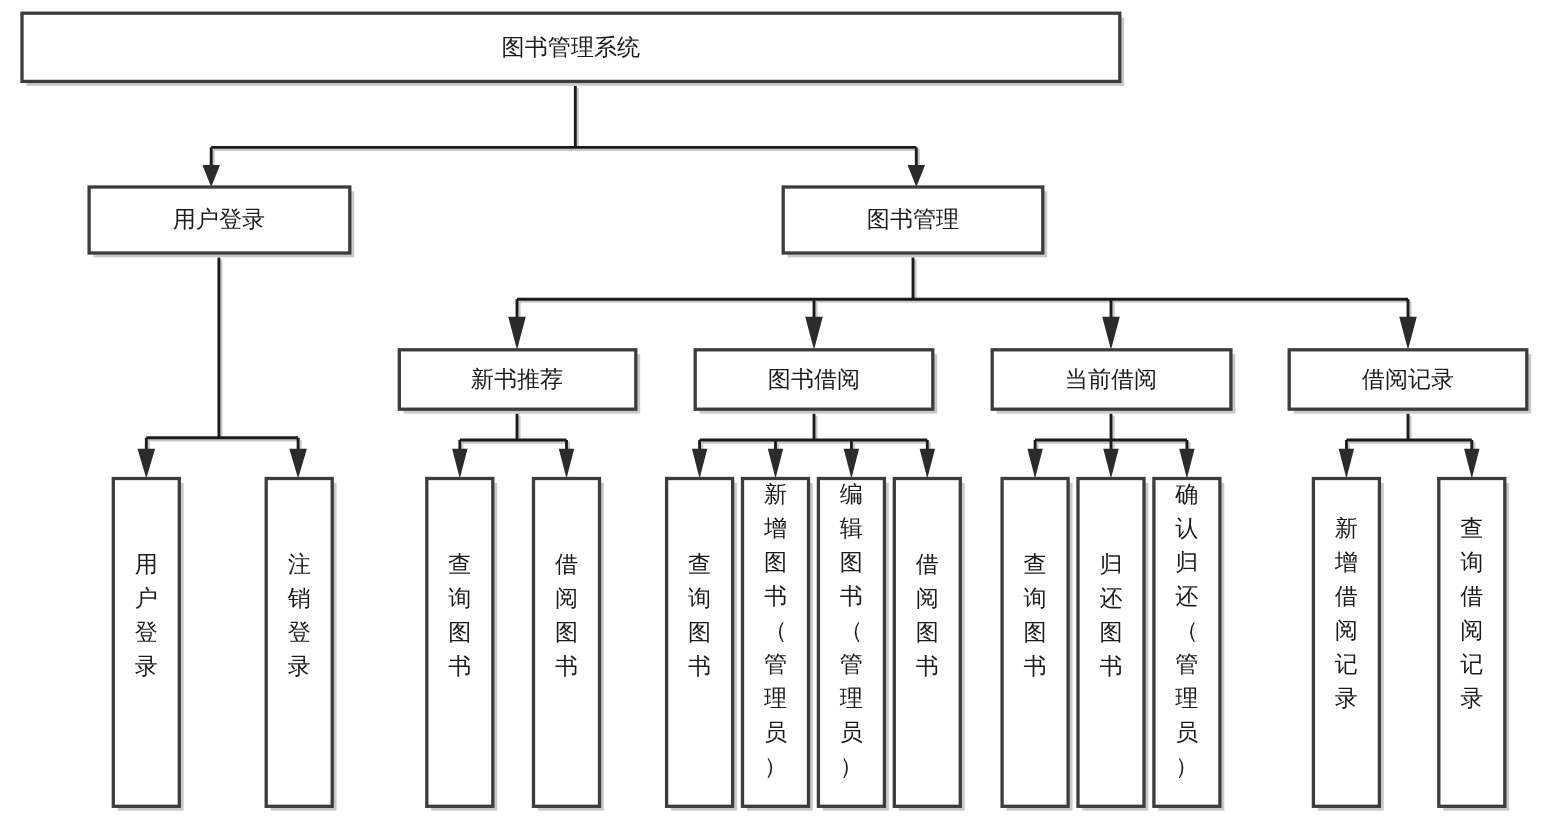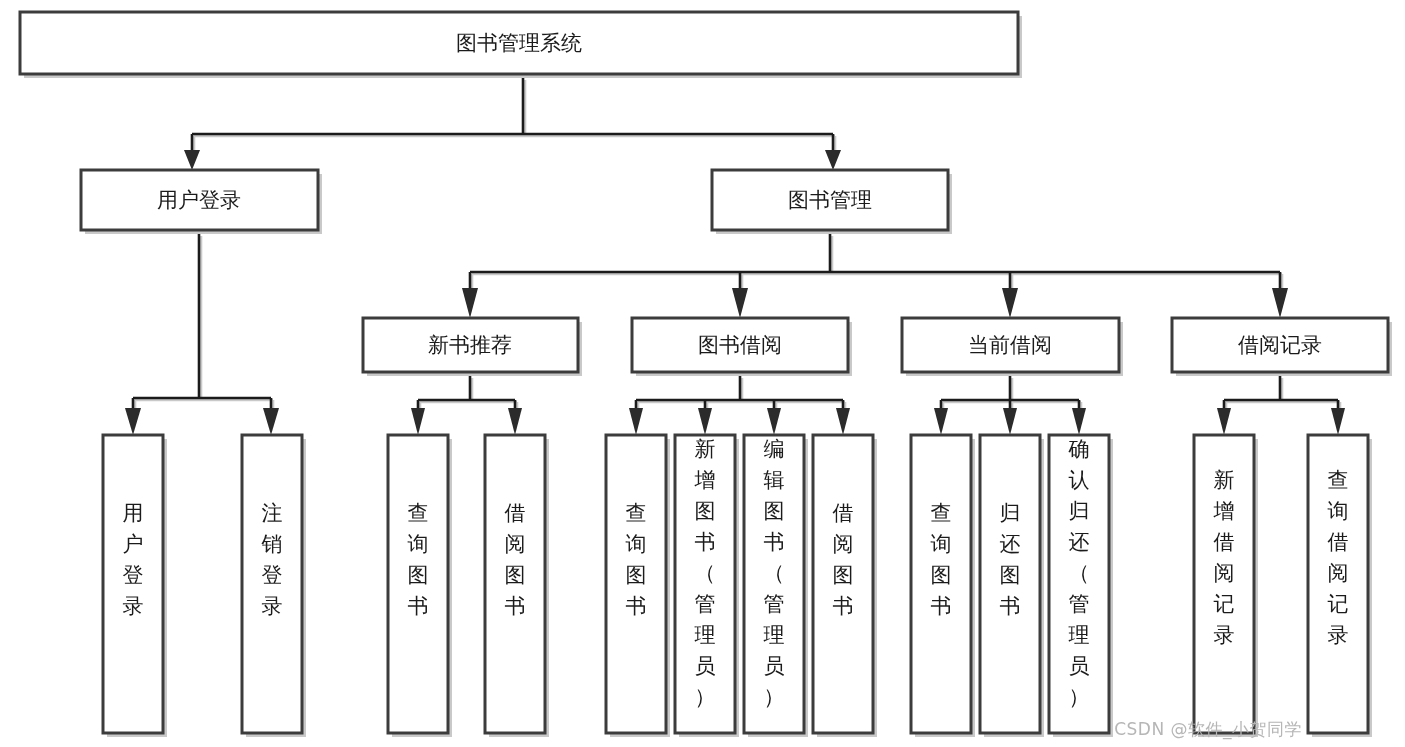--- a/index.html
+++ b/index.html
@@ -276,14 +276,13 @@
     </g>
 
     <g>
       <rect class="node-box-shadow" x="1312" y="439" width="60" height="298"></rect>
       <rect class="node-box" x="1308" y="435" width="60" height="298"></rect>
       <text class="node-label-vertical" x="1338" y="487"><tspan x="1338" y="487">查</tspan><tspan x="1338" y="518">询</tspan><tspan x="1338" y="549">借</tspan><tspan x="1338" y="580">阅</tspan><tspan x="1338" y="611">记</tspan><tspan x="1338" y="642">录</tspan></text>
     </g>
 
   </svg>
 
-  <div class="watermark">CSDN @软件_小贺同学</div>
 </div>
 
 </body></html>

